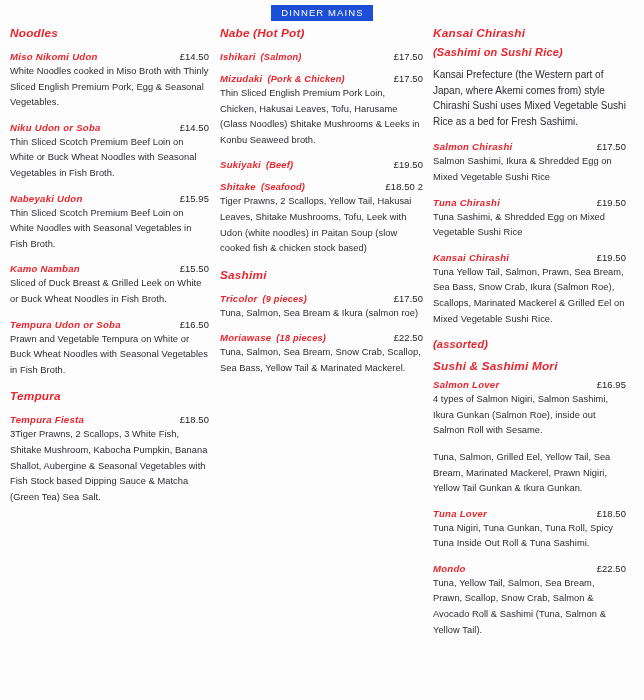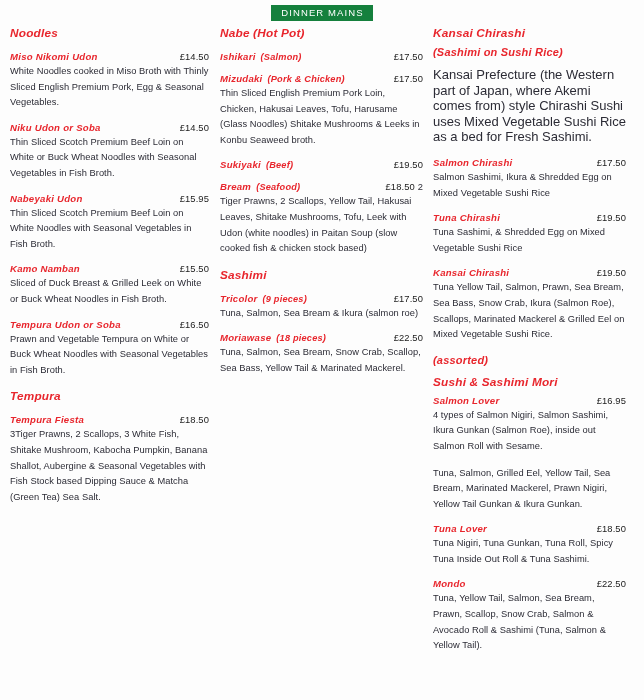--- a/index.html
+++ b/index.html
@@ -24,21 +24,21 @@
   #banner-wrap {
     position: absolute;
     top: 2px;
     left: 0;
     width: 644px;
     text-align: center;
     height: 18px;
   }
   .banner-badge {
     display: inline-block;
-    background: #15803d;
+    background: #1d4ed8;
     color: #ffffff;
     font-size: 9.5px;
     letter-spacing: 1.1px;
     font-weight: 500;
     padding: 3px 9px 3px 10px;
     line-height: 10px;
     font-family: "Liberation Sans", sans-serif;
     white-space: nowrap;
   }
 
@@ -123,21 +123,21 @@
   .item-desc {
     color: #2b2b35;
     font-size: 9.3px;
     line-height: 15.6px;
     letter-spacing: 0.05px;
     font-family: "Liberation Sans", sans-serif;
   }
 
   .intro-block {
     color: #2b2b35;
-    font-size: 13px;
+    font-size: 10px;
     line-height: 15.6px;
     margin-bottom: 12px;
   }
 
   
   .item-head.flow { display: block; }
   .item-head.flow .item-name,
   .item-head.flow .item-qual,
   .item-head.flow .item-price { display: inline; white-space: normal; }
 
@@ -222,21 +222,21 @@
         </div>
         <div class="item">
           <div class="item-head">
             <span class="item-name">Sukiyaki</span>
             <span class="item-qual">(Beef)</span>
             <span class="item-price">£19.50</span>
           </div>
         </div>
         <div class="item">
           <div class="item-head">
-            <span class="item-name">Bream</span>
+            <span class="item-name">Shitake</span>
             <span class="item-qual">(Seafood)</span>
             <span class="item-price">£18.50</span>
             <span class="trailing-num">2</span>
           </div>
           <div class="item-desc">Tiger Prawns, 2 Scallops, Yellow Tail, Hakusai Leaves, Shitake Mushrooms, Tofu, Leek with Udon (white noodles) in Paitan Soup (slow cooked fish &amp; chicken stock based)</div>
         </div>
         <div class="section-head">Sashimi</div>
         <div class="item">
           <div class="item-head">
             <span class="item-name">Tricolor</span>

